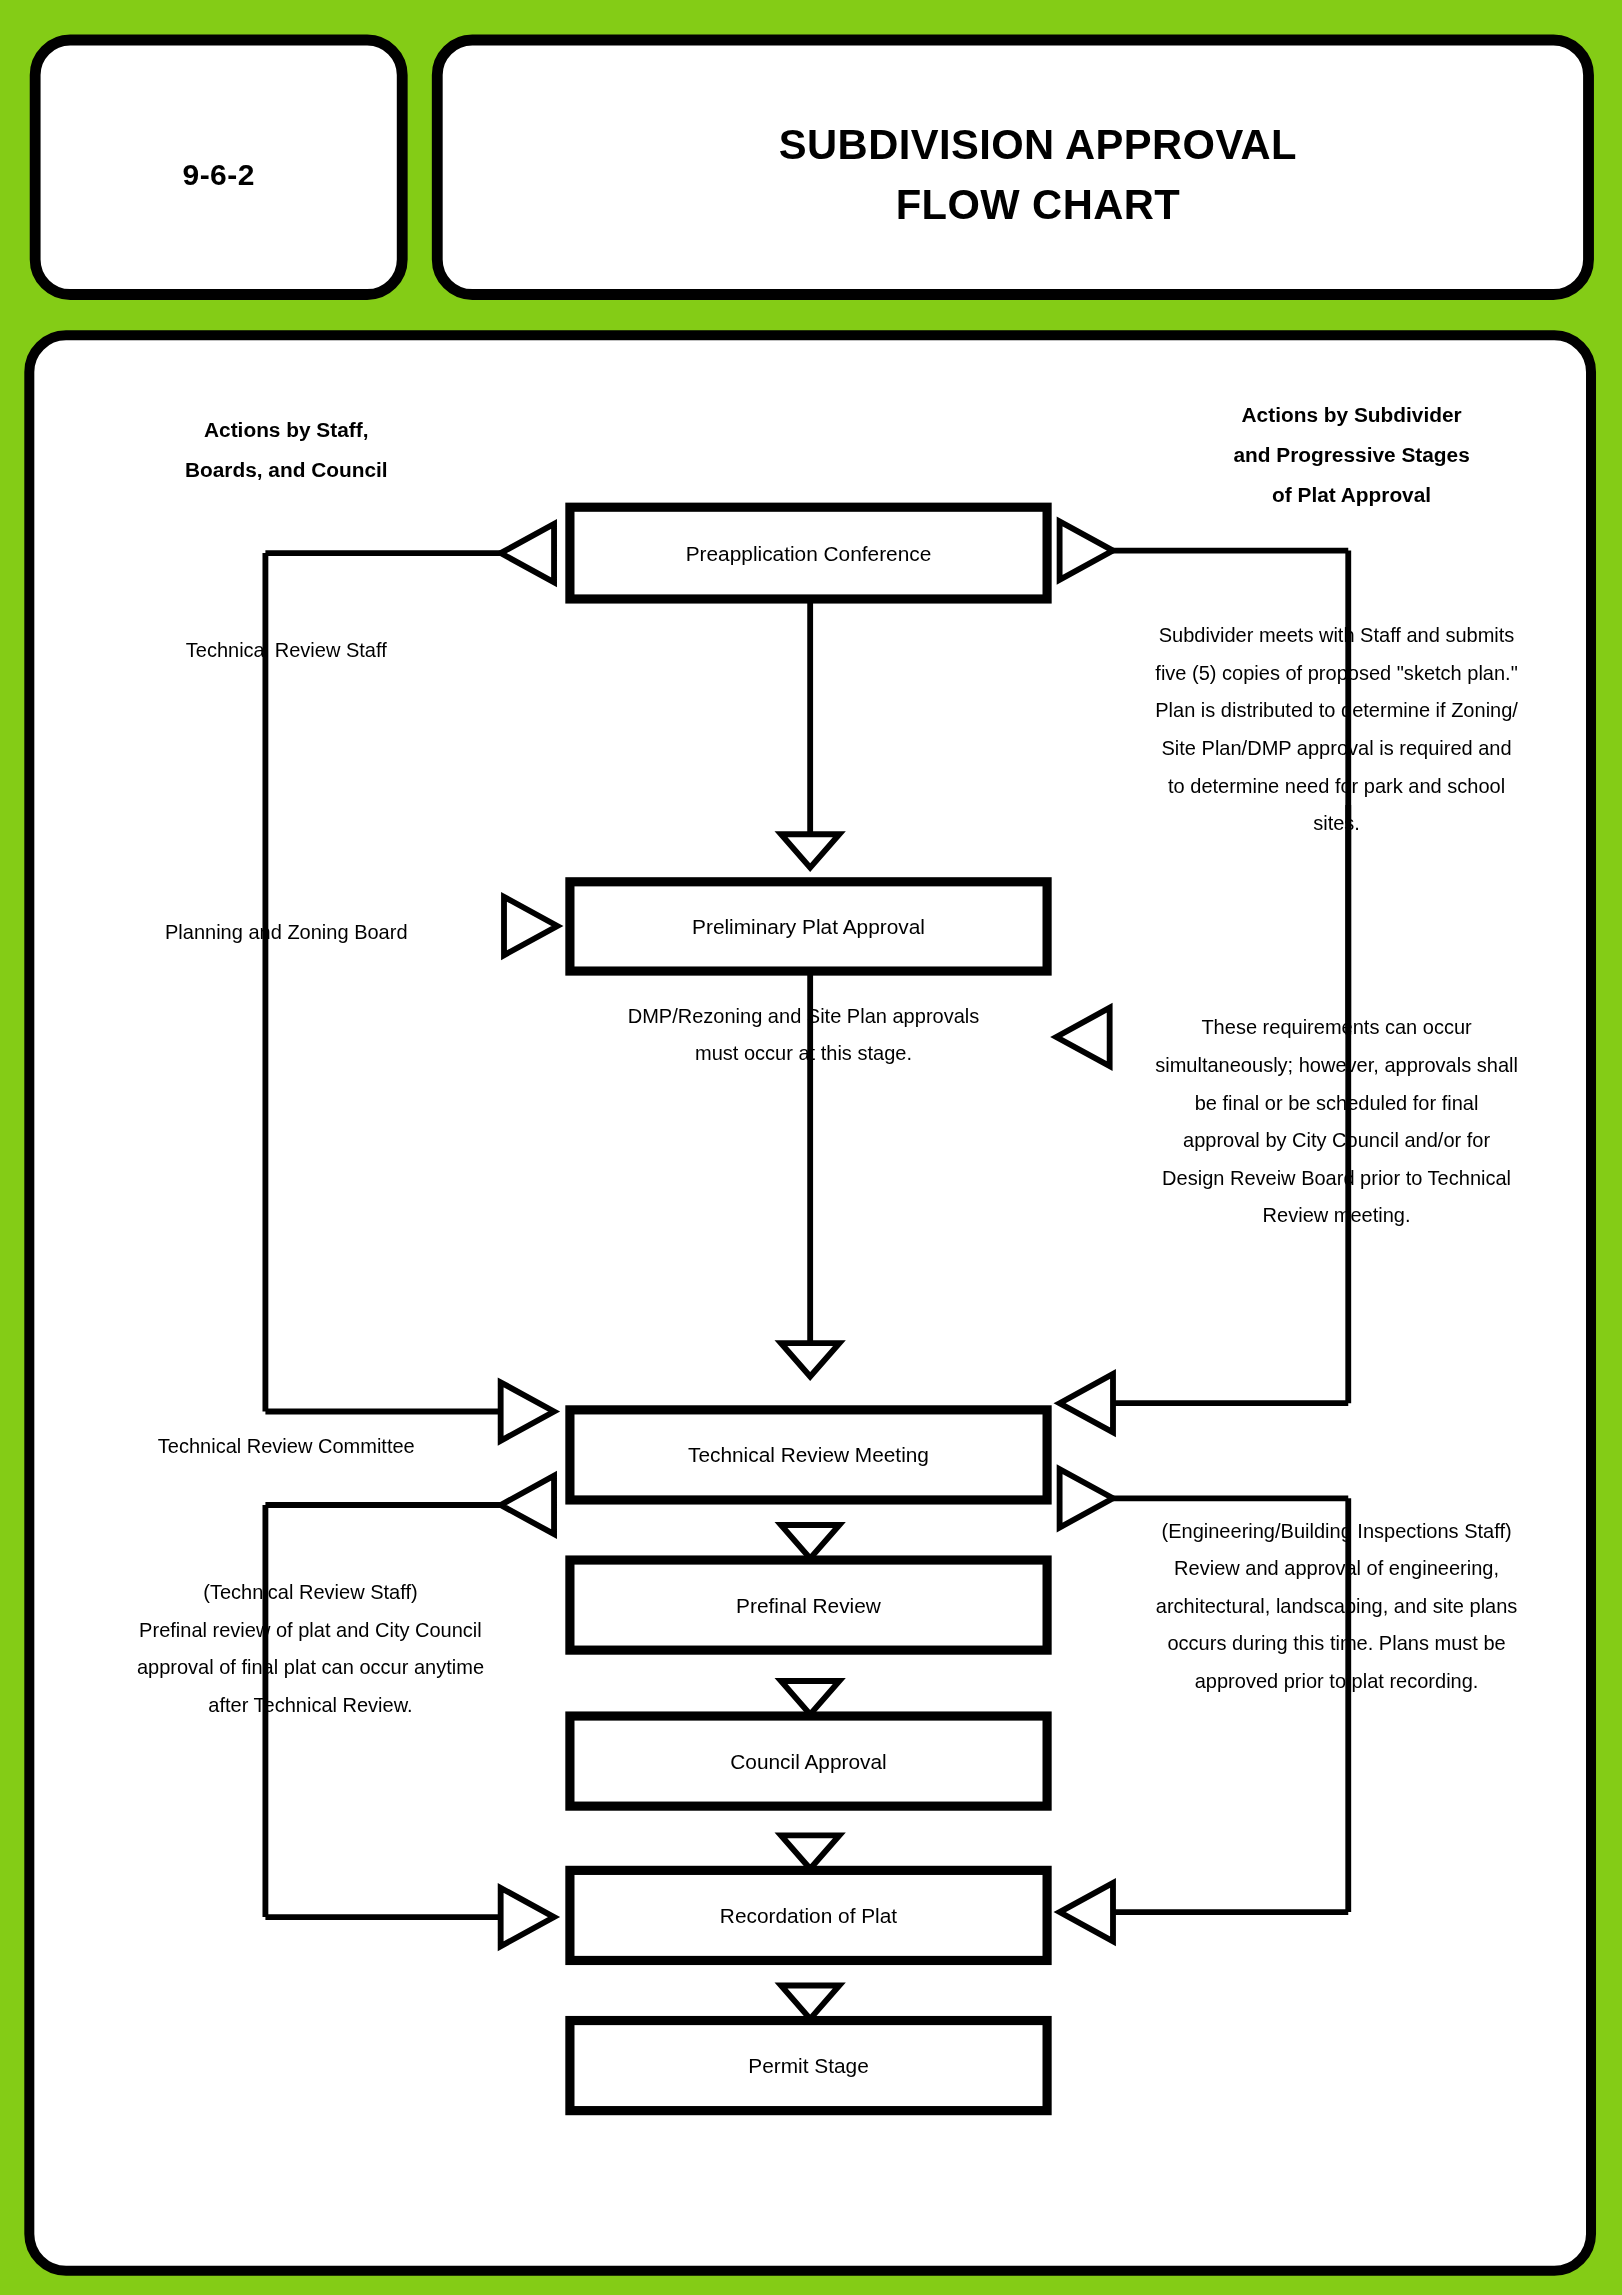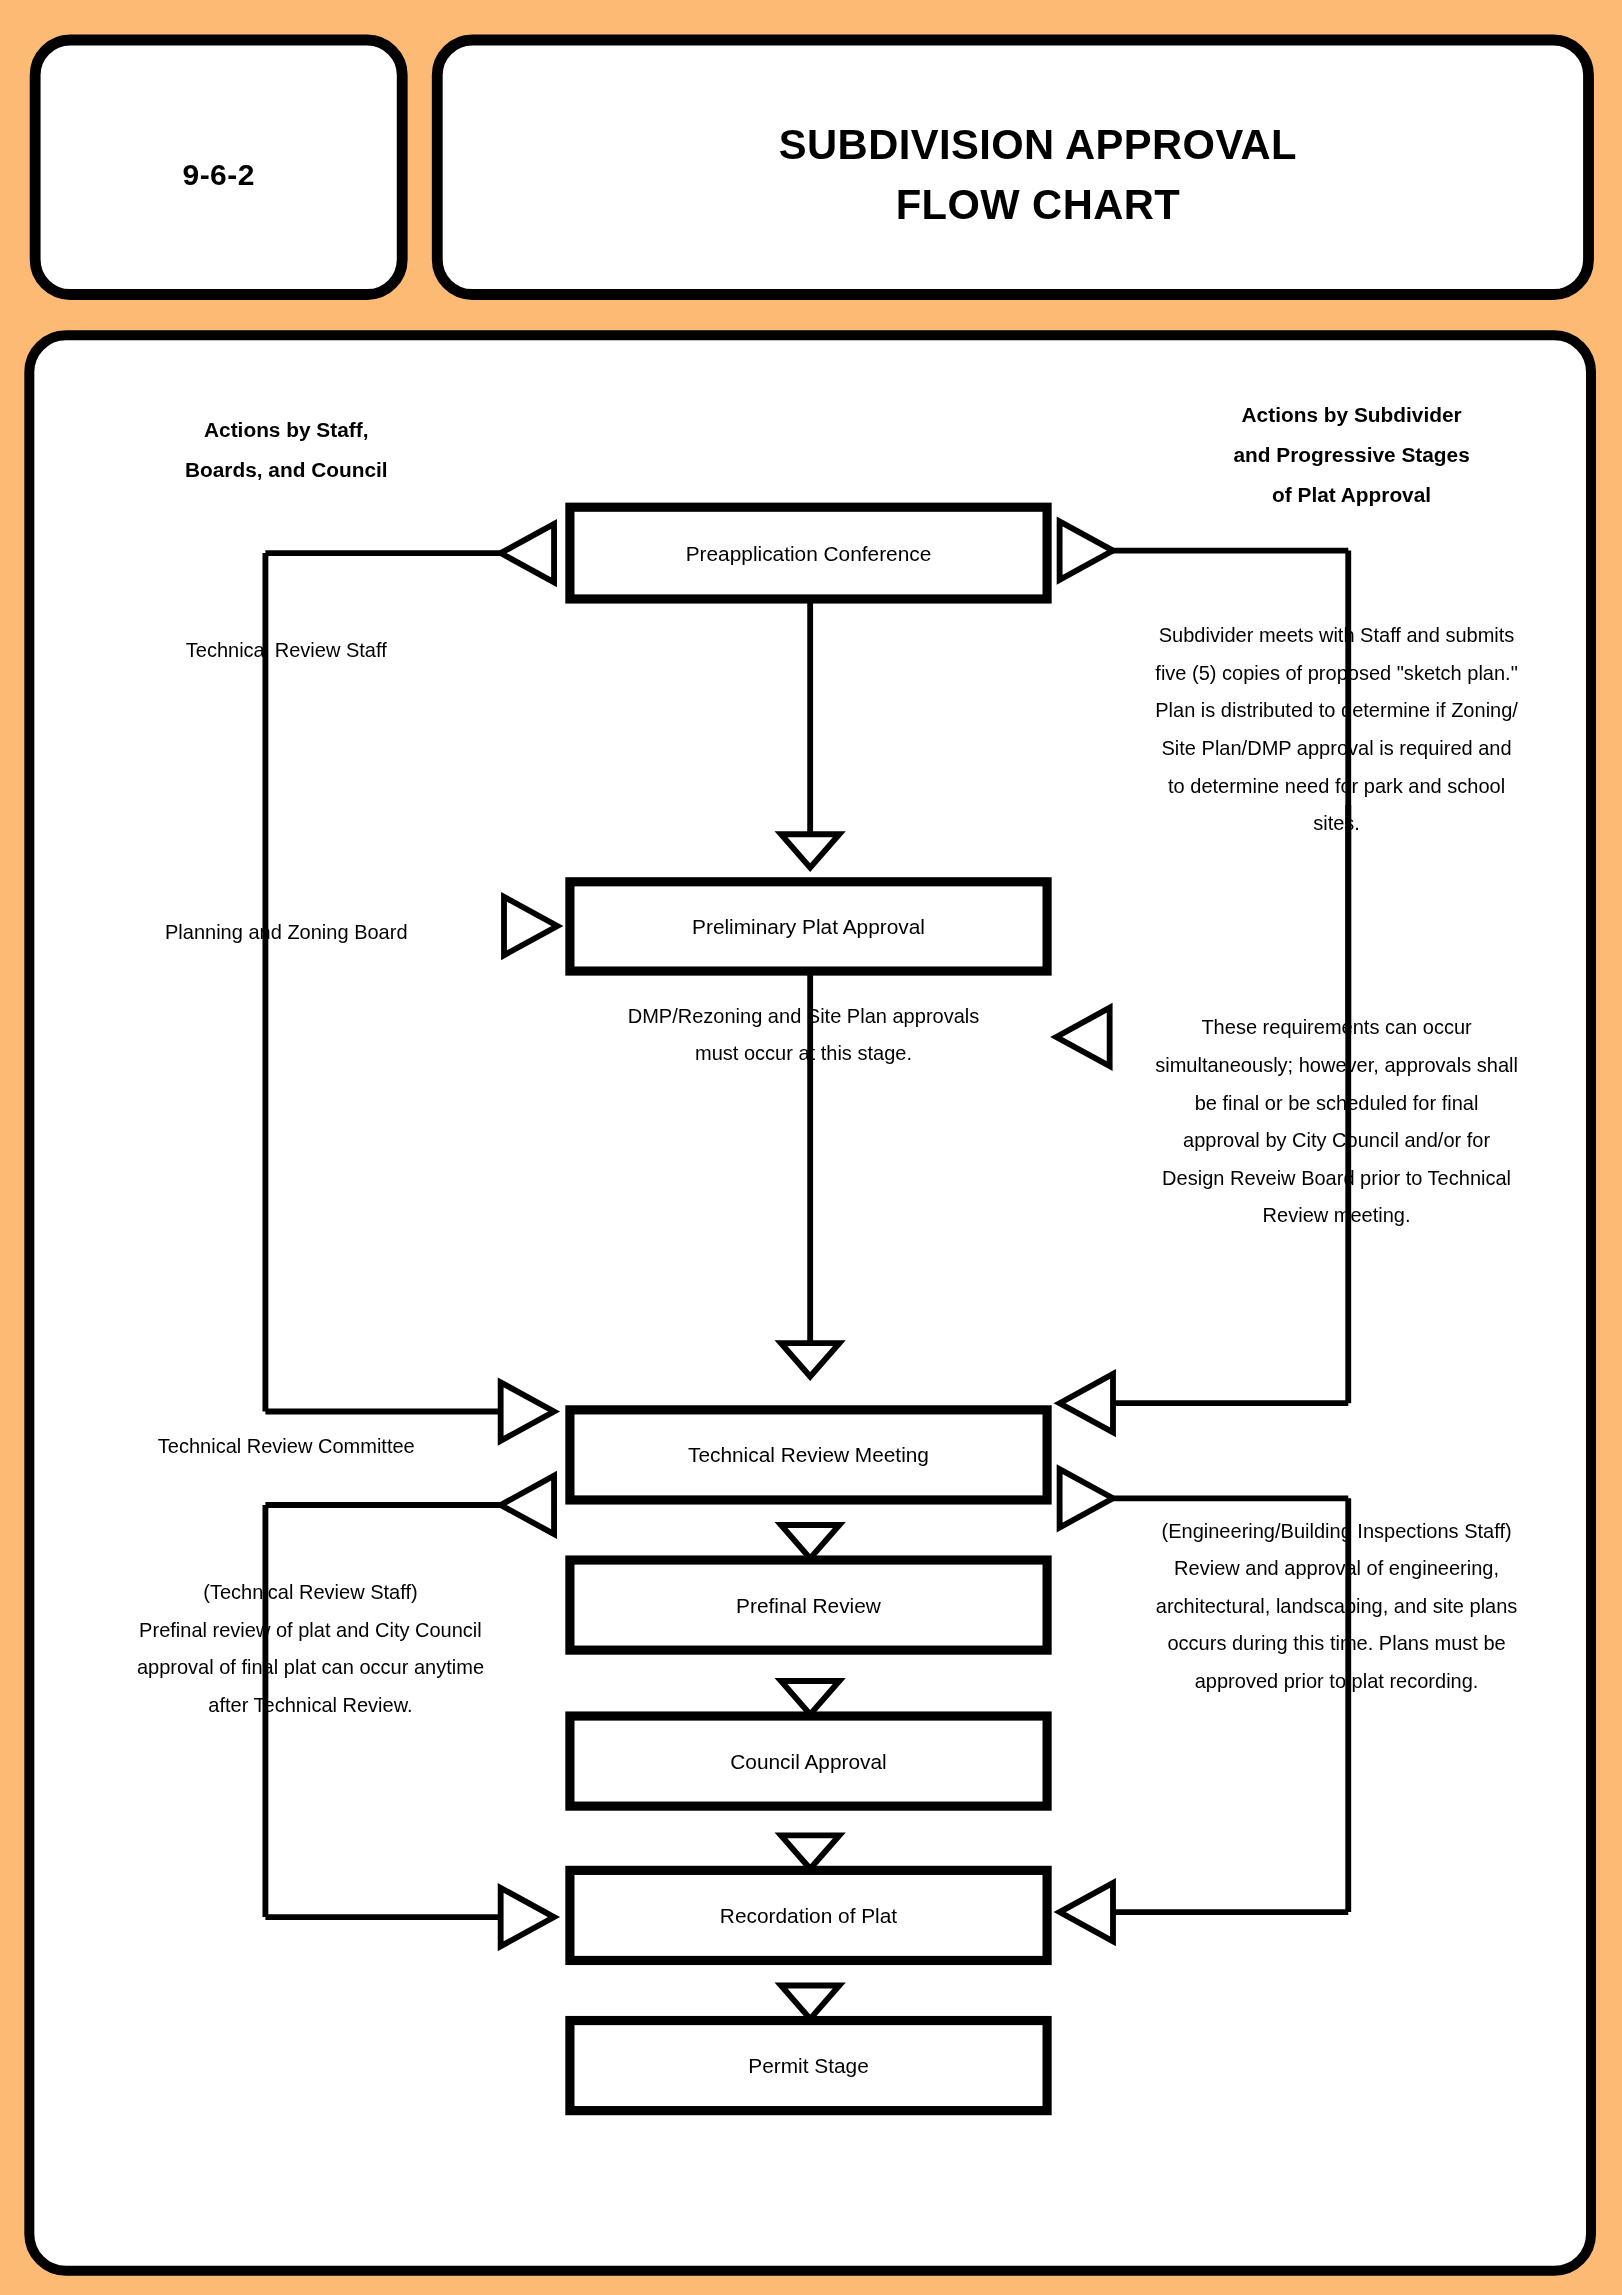--- a/index.html
+++ b/index.html
@@ -12,21 +12,21 @@
     height: 2295px;
     font-family: "Liberation Sans", sans-serif;
     position: relative;
     overflow: hidden;
   }
   #page {
     position: absolute;
     left: 0; top: 0;
     width: 1622px;
     height: 2295px;
-    background: #fdba74;
+    background: #84cc16;
   }
   svg.sheet {
     position: absolute;
     left: 0; top: 0;
     width: 1622px;
     height: 2295px;
   }
   .hdr-num {
     font-weight: bold;
     font-size: 36px;

